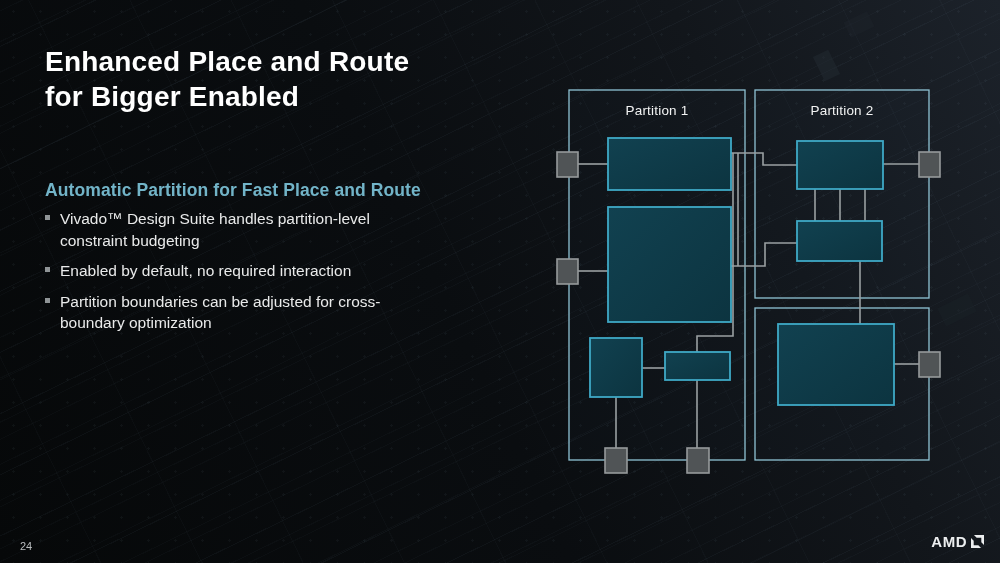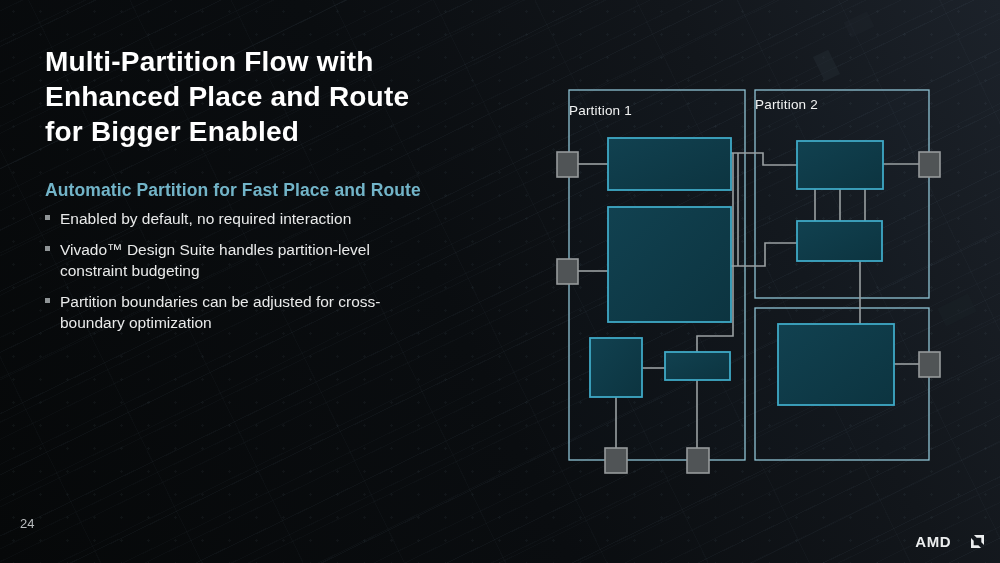--- a/index.html
+++ b/index.html
@@ -39,63 +39,62 @@
   }
   .bullets { position:absolute; left:45px; top:208px; width:400px; margin:0; padding:0; list-style:none; }
   .bullets li { display:flex; gap:10px; margin-bottom:9px; }
   .bullet-marker { width:5px; height:5px; background:#8f9496; margin-top:7px; flex-shrink:0; }
   .bullet-text { color:#e9eaea; font-size:15.5px; line-height:21.5px; max-width:372px; }
 
   
   .diagram { position:absolute; left:545px; top:80px; width:405px; height:400px; }
   .diagram svg { position:absolute; left:0; top:0; }
   .partition-label {
-    position:absolute; color:#f2f3f3; font-size:13.5px; letter-spacing:.2px;
+    position:absolute; color:#f2f3f3; font-size:13.5px; text-align:center; letter-spacing:.2px;
   }
   .plabel-1 { left:24px;  top:23px;  width:176px; }
-  .plabel-2 { left:210px; top:17px;  width:174px; }
+  .plabel-2 { left:210px; top:23px;  width:174px; }
   .plabel-3 { left:210px; top:343px; width:174px; }
 
   
-  .footer-page { position:absolute; left:20px; top:516px; color:#b9bcbe; font-size:13px;text-align:right; }
+  .footer-page { position:absolute; left:20px; top:540px; color:#b9bcbe; font-size:11px;text-align:right; }
   .footer-text { position:absolute; left:66px; top:539px; color:#d4d6d8; font-size:8.5px; letter-spacing:.25px; font-weight:700; }
   .footer-text .sep { margin:0 8px; color:#9da0a2; font-weight:400; }
   .footer-text .date { font-weight:400; }
-  .amd-logo { position:absolute; right:16px; top:533px; display:flex; align-items:center; gap:20px; }
+  .amd-logo { position:absolute; right:16px; top:533px; display:flex; align-items:center; gap:4px; }
   .amd-logo .amd-word { color:#eceeef; font-size:15px; font-weight:700; letter-spacing:.5px; }
 </style>
 </head>
 <body>
 
 <div class="slide">
 
   <div class="bg-layer bg-lines"></div>
   <div class="bg-layer bg-dots"></div>
   <div class="chip c1"></div>
   <div class="chip c2"></div>
   <div class="chip c3"></div>
   <div class="chip c4"></div>
   <div class="chip c5"></div>
 
   <h1 class="title" style="margin:0;">
-    <div>Multi-Partition Flow with</div>
     <div>Enhanced Place and Route</div>
     <div>for Bigger Enabled</div>
   </h1>
 
   <div class="subtitle">Automatic Partition for Fast Place and Route</div>
 
   <ul class="bullets">
     <li>
       <span class="bullet-marker"></span>
-      <span class="bullet-text">Enabled by default, no required interaction</span>
+      <span class="bullet-text">Vivado™ Design Suite handles partition-level constraint budgeting</span>
     </li>
     <li>
       <span class="bullet-marker"></span>
-      <span class="bullet-text">Vivado™ Design Suite handles partition-level constraint budgeting</span>
+      <span class="bullet-text">Enabled by default, no required interaction</span>
     </li>
     <li>
       <span class="bullet-marker"></span>
       <span class="bullet-text">Partition boundaries can be adjusted for cross-boundary optimization</span>
     </li>
   </ul>
 
   <div class="diagram">
     <svg width="405" height="400" viewBox="0 0 405 400">
 

